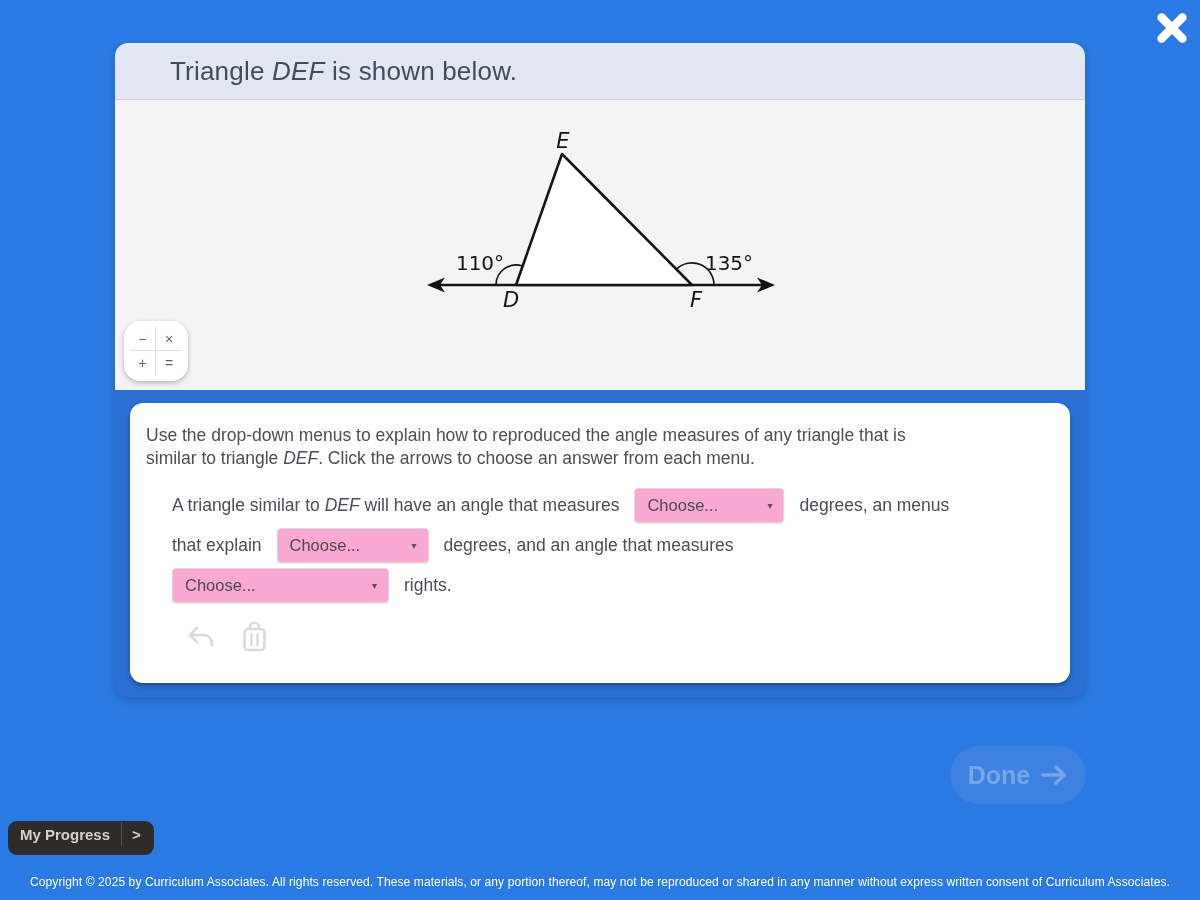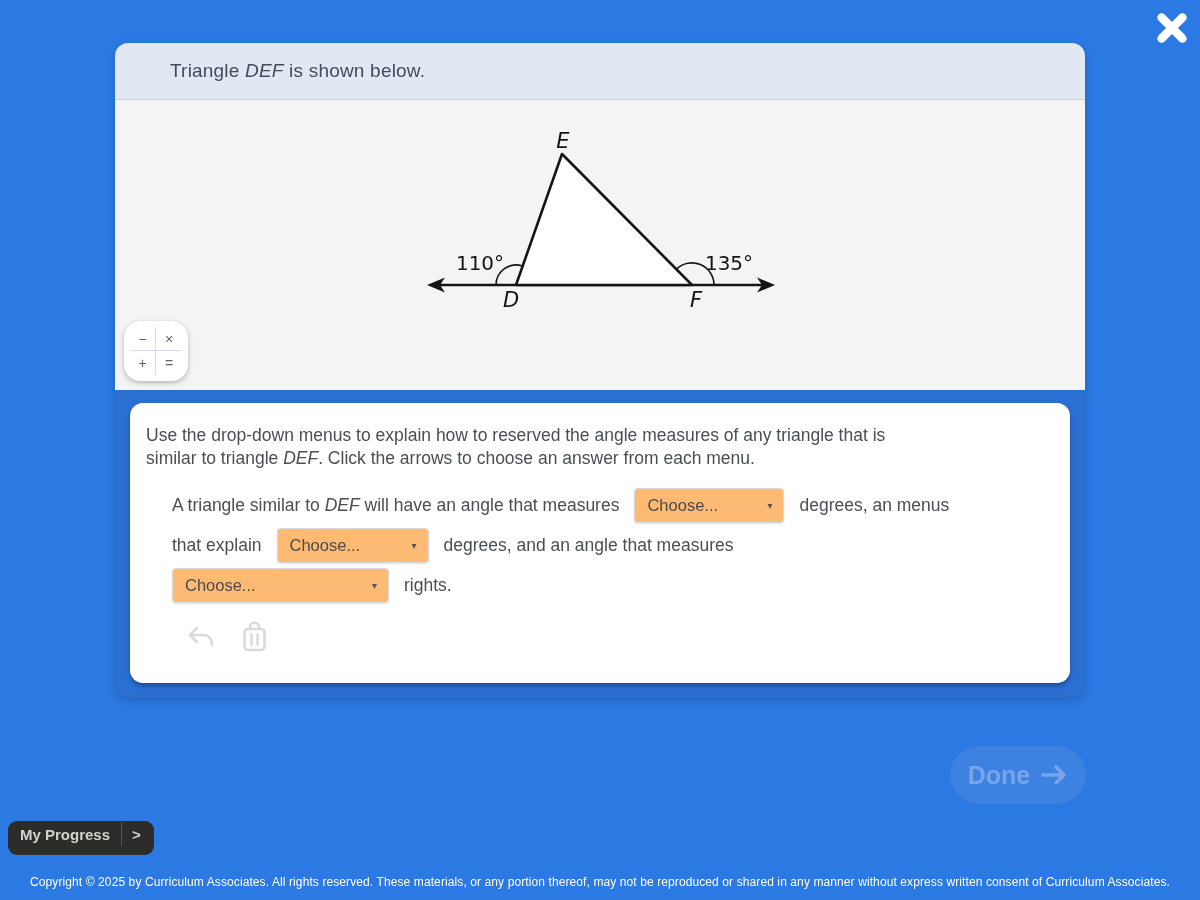--- a/index.html
+++ b/index.html
@@ -21,21 +21,21 @@
   
   .card {
     position:absolute; left:115px; top:43px; width:970px; height:654px;
     border-radius:13px; overflow:hidden;
     background:#2b6fd3;
     box-shadow:0 3px 8px rgba(0,0,0,.18);
   }
   .card-header {
     height:57px; background:#e1e7f3; border-bottom:1px solid #c8d1e0;
     display:flex; align-items:center; padding-left:55px;
-    font-size:19px; color:#454c59; font-weight:500; letter-spacing:.2px;
+    font-size:26px; color:#454c59; font-weight:500; letter-spacing:.2px;
   }
   .card-header .math { font-style:italic; }
 
   .stimulus {
     height:290px; background:#f4f4f5; position:relative;
   }
 
   .diagram { position:absolute; left:310px; top:22px; }
 
   .calc-btn {
@@ -62,21 +62,21 @@
   }
   .instruction {
     font-size:17.5px; line-height:23px; color:#4a4f55;
   }
   .instruction .math, .sentence .math { font-style:italic; }
 
   .sentence { margin:15px 0 0 26px; font-size:17.5px; color:#4a4f55; }
   .sentence-row { display:flex; align-items:center; height:40px; white-space:pre; }
 
   .dropdown {
-    height:35px; background:#fdba74; border:1px solid #d9d9d9; border-radius:4px;
+    height:35px; background:#f9a8d4; border:1px solid #d9d9d9; border-radius:4px;
     box-shadow:0 1px 2px rgba(0,0,0,.12);
     display:flex; align-items:center; justify-content:space-between;
     padding:0 11px 0 12px; margin:0 15px;
     font-family:"Liberation Sans", sans-serif;
     font-size:16.5px; color:#4b4b4b; cursor:pointer;
   }
   .dropdown.d1 { width:150px; }
   .dropdown.d2 { width:152px; }
   .dropdown.d3 { width:217px; margin-left:0; }
   .dropdown .caret { font-size:10px; color:#555; margin-left:10px; }
@@ -153,21 +153,21 @@
       <span class="calc-cell br bb">−</span>
       <span class="calc-cell bb">×</span>
       <span class="calc-cell br">+</span>
       <span class="calc-cell">=</span>
     </button>
   </div>
 
   <div class="lower">
     <div class="answer-panel">
 
-      <p class="instruction"><span>Use the drop-down menus to explain how to reserved the angle measures of any triangle that is</span><br><span>similar to triangle </span><span class="math">DEF</span><span>. Click the arrows to choose an answer from each menu.</span></p>
+      <p class="instruction"><span>Use the drop-down menus to explain how to reproduced the angle measures of any triangle that is</span><br><span>similar to triangle </span><span class="math">DEF</span><span>. Click the arrows to choose an answer from each menu.</span></p>
 
       <div class="sentence">
         <div class="sentence-row">
           <span><span>A triangle similar to </span><span class="math">DEF</span><span> will have an angle that measures</span></span>
           <button class="dropdown d1">
             <span>Choose...</span>
             <span class="caret">▾</span>
           </button>
           <span>degrees, an menus</span>
         </div>

